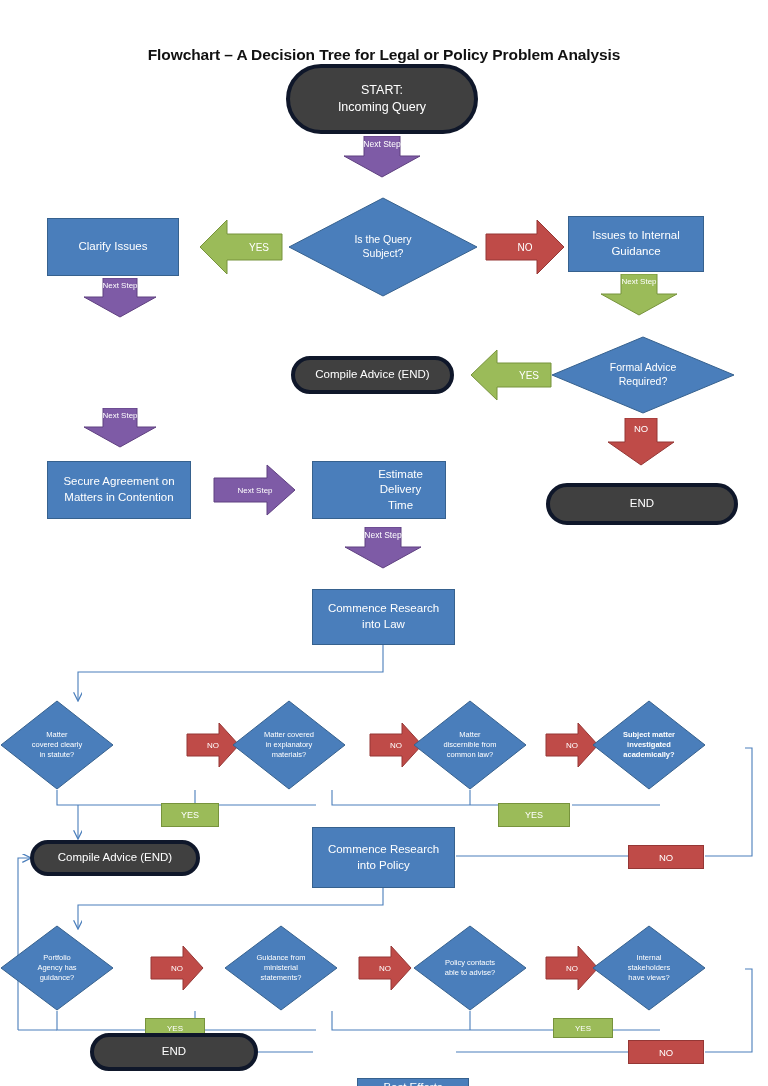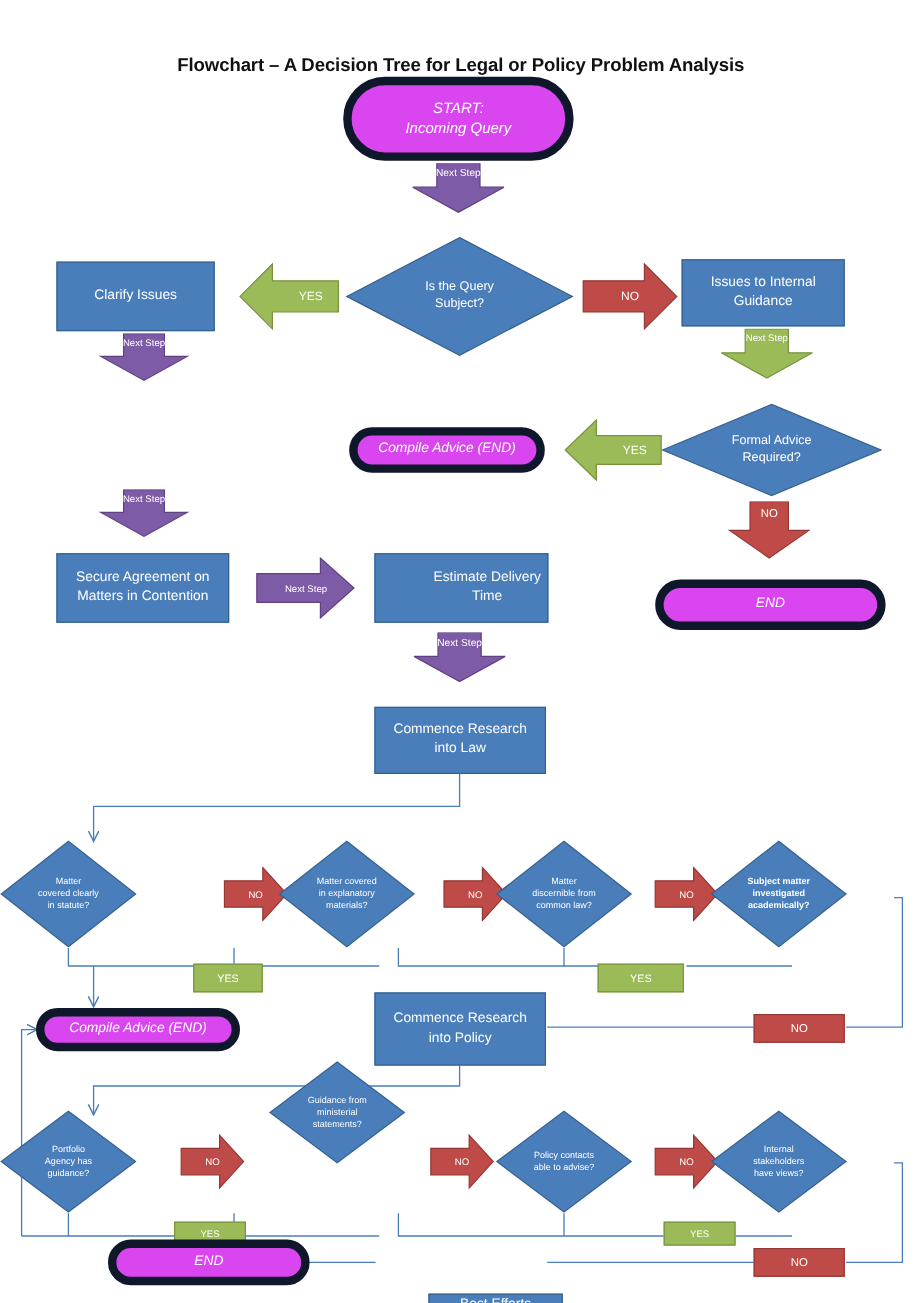--- a/index.html
+++ b/index.html
@@ -7,21 +7,21 @@
     width:768px;height:1086px;
     background:#ffffff;
     font-family:"Liberation Sans", sans-serif;
     position:relative;
     overflow:hidden;
     -webkit-font-smoothing:antialiased;
   }
   #canvas{position:absolute;left:0;top:0;width:768px;height:1086px;}
   .node{position:absolute;box-sizing:border-box;display:flex;align-items:center;justify-content:center;text-align:center;color:#ffffff;}
   .rect{background:#4a7ebb;border:1px solid #36618e;}
-  .term{background:#d946ef;border:7px solid #0f172a;font-style:italic;}
+  .term{background:#404040;border:4px solid #0f172a;}
   .title{
     position:absolute;left:0;top:18px;width:768px;text-align:center;
     font-size:15.5px;font-weight:bold;color:#111111;letter-spacing:-0.1px;margin-top:28px;
   }
   .lbl{line-height:1.35;padding:2px 4px;}
   .diamond-wrap{position:absolute;}
   .diamond-wrap svg{position:absolute;left:0;top:0;}
   .diamond-text{
     position:absolute;left:0;top:0;width:100%;height:100%;
     display:flex;align-items:center;justify-content:center;text-align:center;
@@ -210,21 +210,21 @@
 
   <div class="arrowblk" data-name="arrow-secure-next-step" style="left:213px;top:464px;width:84px;height:52px;">
     <svg width="84" height="52" viewBox="0 0 84 52">
         <polygon points="1,14 54,14 54,1 82,26 54,51 54,38 1,38" fill="#7e5ba6" stroke="#5f4080" stroke-width="1"></polygon>
       </svg>
     <div class="atext" data-name="arrow-label" style="font-size:8px;padding-right:24px;">
       <span>Next Step</span>
     </div>
   </div>
 
-  <div class="node rect" data-name="node-estimate-delivery-time" style="left:312px;top:461px;width:145px;height:58px;font-size:11.5px;padding-left:43px;">
+  <div class="node rect" data-name="node-estimate-delivery-time" style="left:312px;top:461px;width:134px;height:58px;font-size:11.5px;padding-left:43px;">
     <div class="lbl" data-name="node-label" style="white-space:pre-line;">Estimate Delivery
 Time</div>
   </div>
 
   <div class="arrowblk" data-name="arrow-estimate-next-step" style="left:343px;top:527px;width:80px;height:42px;">
     <svg width="80" height="42" viewBox="0 0 80 42">
         <polygon points="22,0 58,0 58,20 78,20 40,41 2,20 22,20" fill="#7e5ba6" stroke="#5f4080" stroke-width="1"></polygon>
       </svg>
     <div class="atext" data-name="arrow-label" style="font-size:8.5px;align-items:flex-start;padding-top:3px;">
       <span>Next Step</span>
@@ -340,21 +340,21 @@
 
   <div class="arrowblk" data-name="arrow-portfolio-no" style="left:150px;top:945px;width:54px;height:46px;">
     <svg width="54" height="46" viewBox="0 0 54 46">
         <polygon points="1,12 33,12 33,1 53,23 33,45 33,34 1,34" fill="#bf4b48" stroke="#953735" stroke-width="1"></polygon>
       </svg>
     <div class="atext" data-name="arrow-label" style="font-size:8px;padding-right:14px;">
       <span>NO</span>
     </div>
   </div>
 
-  <div class="diamond-wrap" data-name="node-ministerial-statements" style="left:224px;top:884px;width:114px;height:86px;">
+  <div class="diamond-wrap" data-name="node-ministerial-statements" style="left:224px;top:925px;width:114px;height:86px;">
     <svg width="114" height="86" viewBox="0 0 114 86">
         <polygon points="57,1 113,43 57,85 1,43" fill="#4a7ebb" stroke="#36618e" stroke-width="1"></polygon>
       </svg>
     <div class="diamond-text" data-name="node-label" style="font-size:7.5px;white-space:pre-line;">Guidance from
 ministerial
 statements?</div>
   </div>
 
   <div class="arrowblk" data-name="arrow-ministerial-no" style="left:358px;top:945px;width:54px;height:46px;">
     <svg width="54" height="46" viewBox="0 0 54 46">

